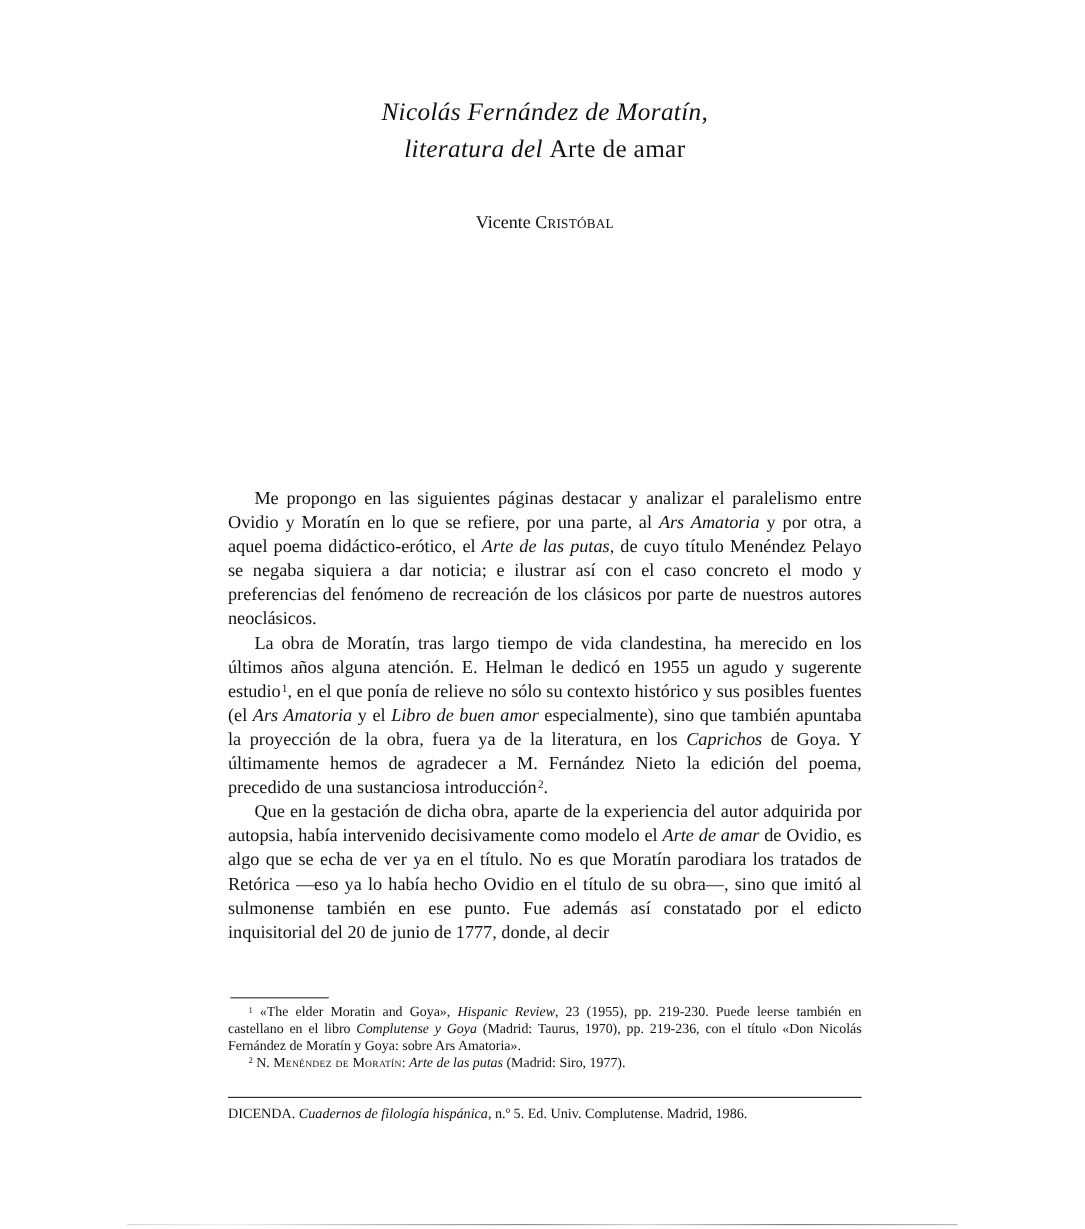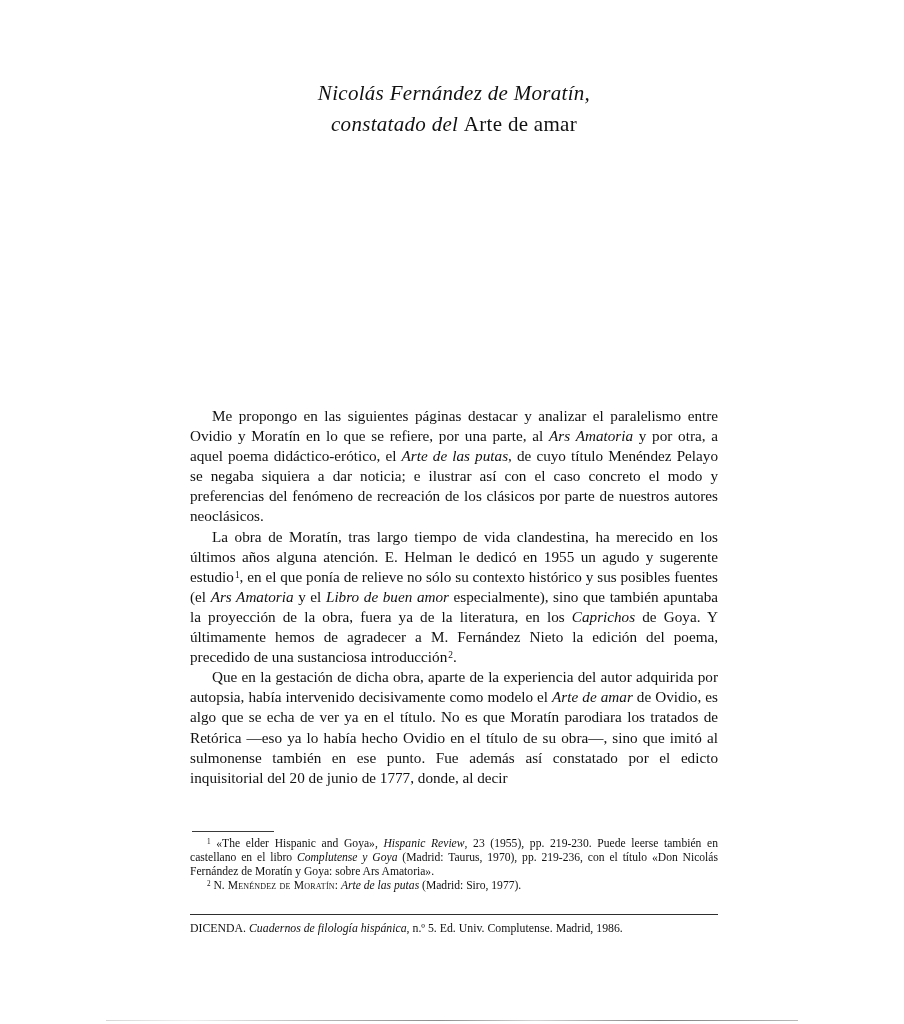--- a/index.html
+++ b/index.html
@@ -143,39 +143,40 @@
       rgba(80,80,80,0.40) 100%);
   }
 </style>
 </head>
 <body>
 
 <div class="page">
 
   <div class="title-block">
     <div class="title-line"><span>Nicolás Fernández de Moratín,</span></div>
-    <div class="title-line"><span>constatado del</span> <span class="roman">Arte de amar</span></div>
+    <div class="title-line"><span>literatura del</span> <span class="roman">Arte de amar</span></div>
   </div>
 
+  <div class="author-line"><span>Vicente</span> <span class="smallcaps">Cristóbal</span></div>
 
   <div class="body-text">
 
     <p><span>Me propongo en las siguientes páginas destacar y analizar el paralelismo entre Ovidio y Moratín en lo que se refiere, por una parte, al </span><i>Ars Amatoria</i><span> y por otra, a aquel poema didáctico-erótico, el </span><i>Arte de las putas</i><span>, de cuyo título Menéndez Pelayo se negaba siquiera a dar noticia; e ilustrar así con el caso concreto el modo y preferencias del fenómeno de recreación de los clásicos por parte de nuestros autores neoclásicos.</span></p>
 
     <p><span>La obra de Moratín, tras largo tiempo de vida clandestina, ha merecido en los últimos años alguna atención. E. Helman le dedicó en 1955 un agudo y sugerente estudio</span><sup>1</sup><span>, en el que ponía de relieve no sólo su contexto histórico y sus posibles fuentes (el </span><i>Ars Amatoria</i><span> y el </span><i>Libro de buen amor</i><span> especialmente), sino que también apuntaba la proyección de la obra, fuera ya de la literatura, en los </span><i>Caprichos</i><span> de Goya. Y últimamente hemos de agradecer a M. Fernández Nieto la edición del poema, precedido de una sustanciosa introducción</span><sup>2</sup><span>.</span></p>
 
     <p><span>Que en la gestación de dicha obra, aparte de la experiencia del autor adquirida por autopsia, había intervenido decisivamente como modelo el </span><i>Arte de amar</i><span> de Ovidio, es algo que se echa de ver ya en el título. No es que Moratín parodiara los tratados de Retórica —eso ya lo había hecho Ovidio en el título de su obra—, sino que imitó al sulmonense también en ese punto. Fue además así constatado por el edicto inquisitorial del 20 de junio de 1777, donde, al decir</span></p>
 
   </div>
 
   <div class="footnote-rule"></div>
 
   <div class="footnotes">
 
-    <p><sup>1</sup><span> «The elder Hispanic and Goya», </span><i>Hispanic Review</i><span>, 23  (1955), pp. 219-230. Puede leerse también en castellano en el libro </span><i>Complutense y Goya</i><span> (Madrid: Taurus, 1970), pp. 219-236, con el título «Don Nicolás Fernández de Moratín y Goya: sobre Ars Amatoria».</span></p>
+    <p><sup>1</sup><span> «The elder Moratin and Goya», </span><i>Hispanic Review</i><span>, 23  (1955), pp. 219-230. Puede leerse también en castellano en el libro </span><i>Complutense y Goya</i><span> (Madrid: Taurus, 1970), pp. 219-236, con el título «Don Nicolás Fernández de Moratín y Goya: sobre Ars Amatoria».</span></p>
 
     <p><sup>2</sup><span> N. </span><span class="smallcaps">Menéndez de Moratín</span><span>: </span><i>Arte de las putas</i><span> (Madrid: Siro, 1977).</span></p>
 
   </div>
 
   <div class="footer-rule"></div>
   <div class="journal-footer"><span>DICENDA. </span><i>Cuadernos de filología hispánica</i><span>, n.º 5. Ed. Univ. Complutense. Madrid, 1986.</span></div>
 
   <div class="scan-edge"></div>
 

